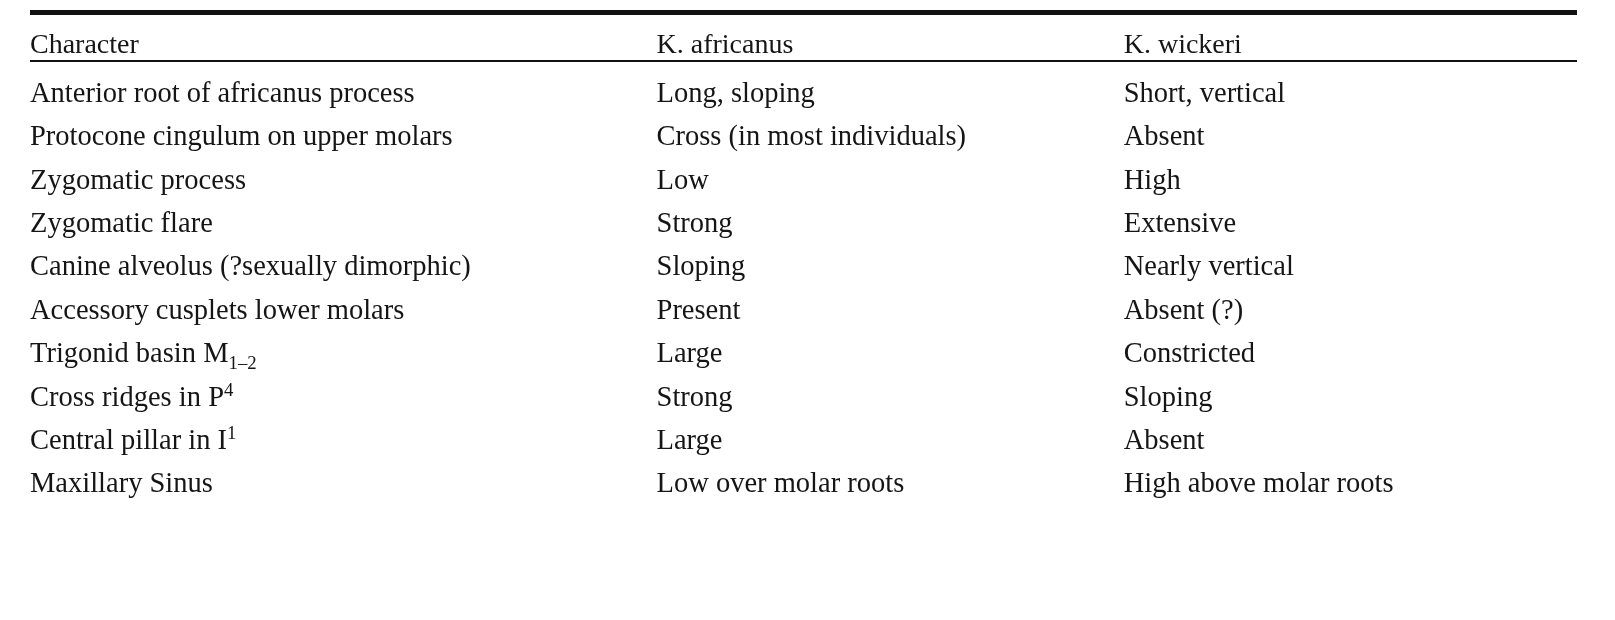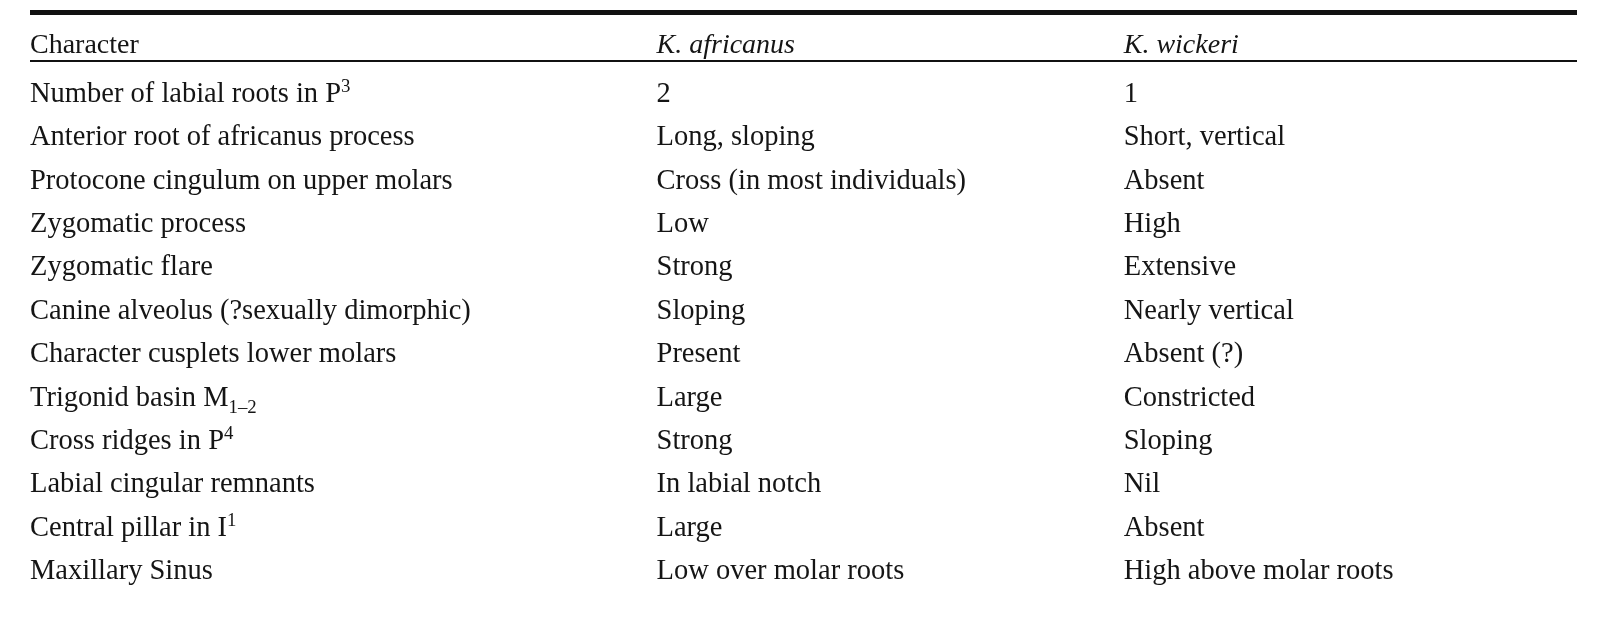--- a/index.html
+++ b/index.html
@@ -43,21 +43,20 @@
 
   thead th {
     text-align: left;
     font-weight: normal;
     font-size: 28px;
     line-height: 1.1;
     padding: 14px 0 0 0;
     vertical-align: bottom;
   }
   thead th.taxon {
-    font-style: italic;
   }
   tbody td {
     text-align: left;
     font-size: 28.5px;
     line-height: 1.0;
     padding: 7.5px 0 7.4px 0;
     vertical-align: baseline;
     white-space: nowrap;
   }
   tbody tr:first-child td {
@@ -103,25 +102,20 @@
   <div class="rule-head"></div>
 
   <table class="comparison">
     <colgroup>
       <col class="c-character">
       <col class="c-africanus">
       <col class="c-wickeri">
     </colgroup>
     <tbody>
       <tr>
-        <td><span>Number of labial roots in P</span><sup>3</sup></td>
-        <td>2</td>
-        <td>1</td>
-      </tr>
-      <tr>
         <td><span>Anterior root of africanus process</span></td>
         <td>Long, sloping</td>
         <td>Short, vertical</td>
       </tr>
       <tr>
         <td><span>Protocone cingulum on upper molars</span></td>
         <td>Cross (in most individuals)</td>
         <td>Absent</td>
       </tr>
       <tr>
@@ -133,38 +127,33 @@
         <td><span>Zygomatic flare</span></td>
         <td>Strong</td>
         <td>Extensive</td>
       </tr>
       <tr>
         <td><span>Canine alveolus (?sexually dimorphic)</span></td>
         <td>Sloping</td>
         <td>Nearly vertical</td>
       </tr>
       <tr>
-        <td><span>Character cusplets lower molars</span></td>
+        <td><span>Accessory cusplets lower molars</span></td>
         <td>Present</td>
         <td>Absent (?)</td>
       </tr>
       <tr>
         <td><span>Trigonid basin M</span><sub>1–2</sub></td>
         <td>Large</td>
         <td>Constricted</td>
       </tr>
       <tr>
         <td><span>Cross ridges in P</span><sup>4</sup></td>
         <td>Strong</td>
         <td>Sloping</td>
-      </tr>
-      <tr>
-        <td><span>Labial cingular remnants</span></td>
-        <td>In labial notch</td>
-        <td>Nil</td>
       </tr>
       <tr>
         <td><span>Central pillar in I</span><sup>1</sup></td>
         <td>Large</td>
         <td>Absent</td>
       </tr>
       <tr>
         <td><span>Maxillary Sinus</span></td>
         <td>Low over molar roots</td>
         <td>High above molar roots</td>

